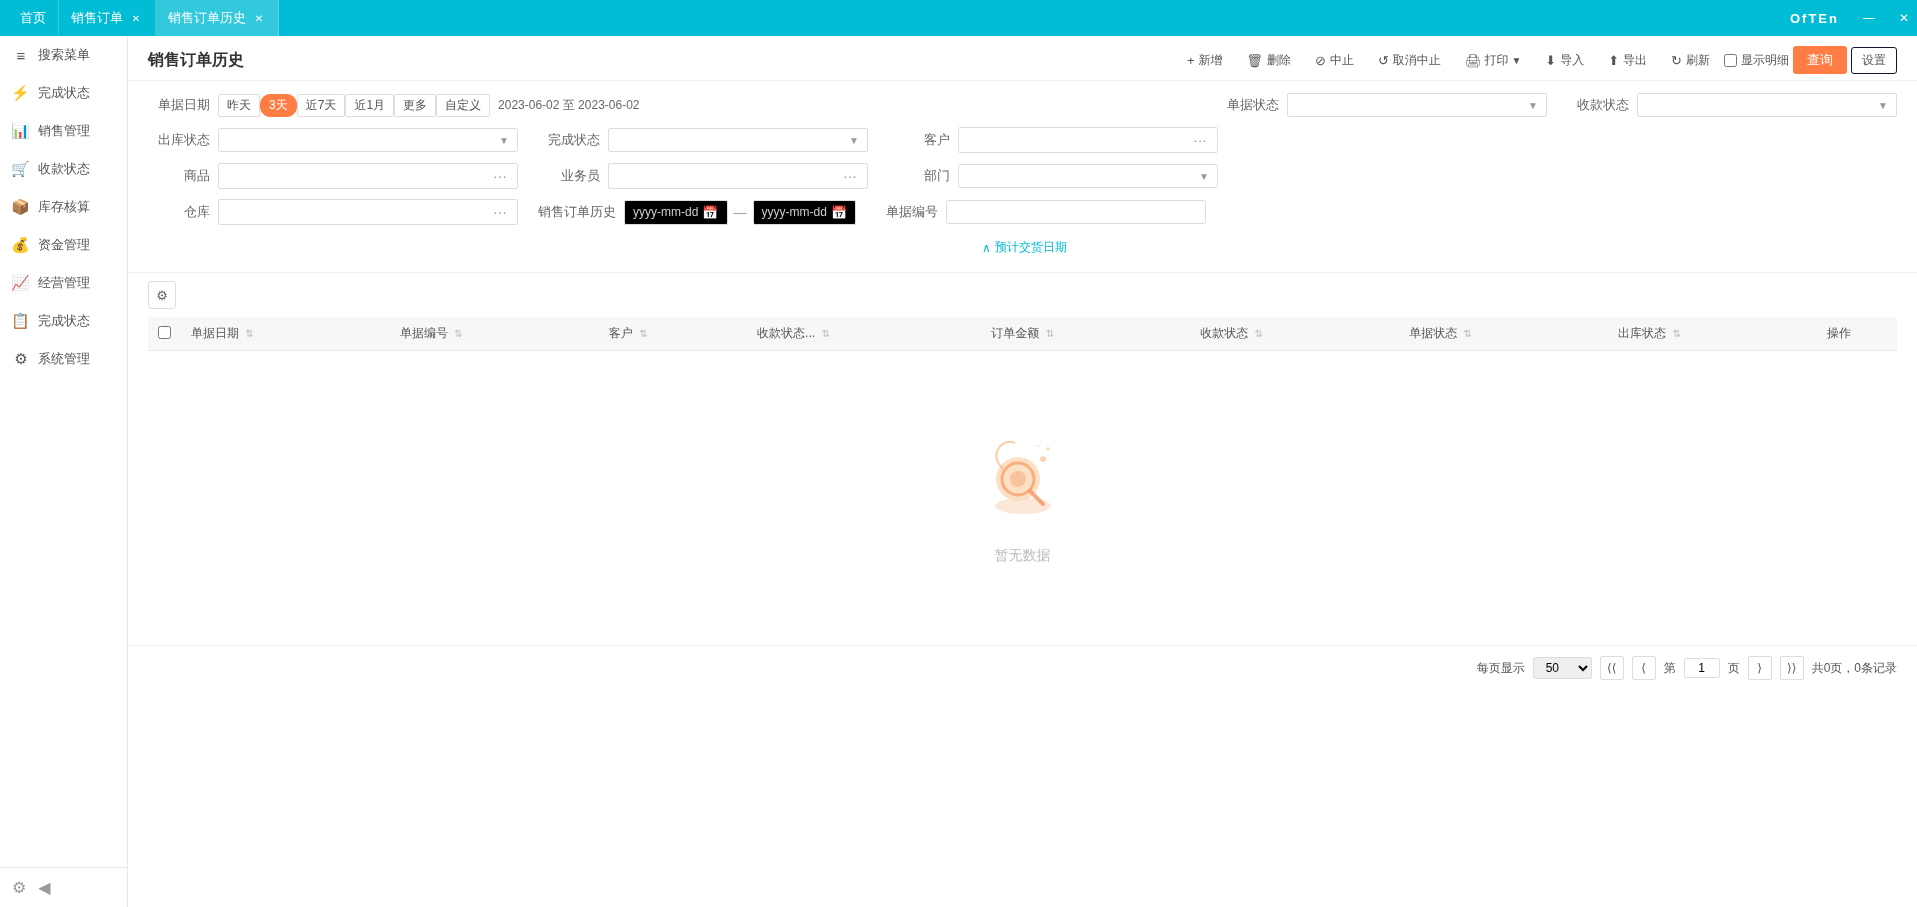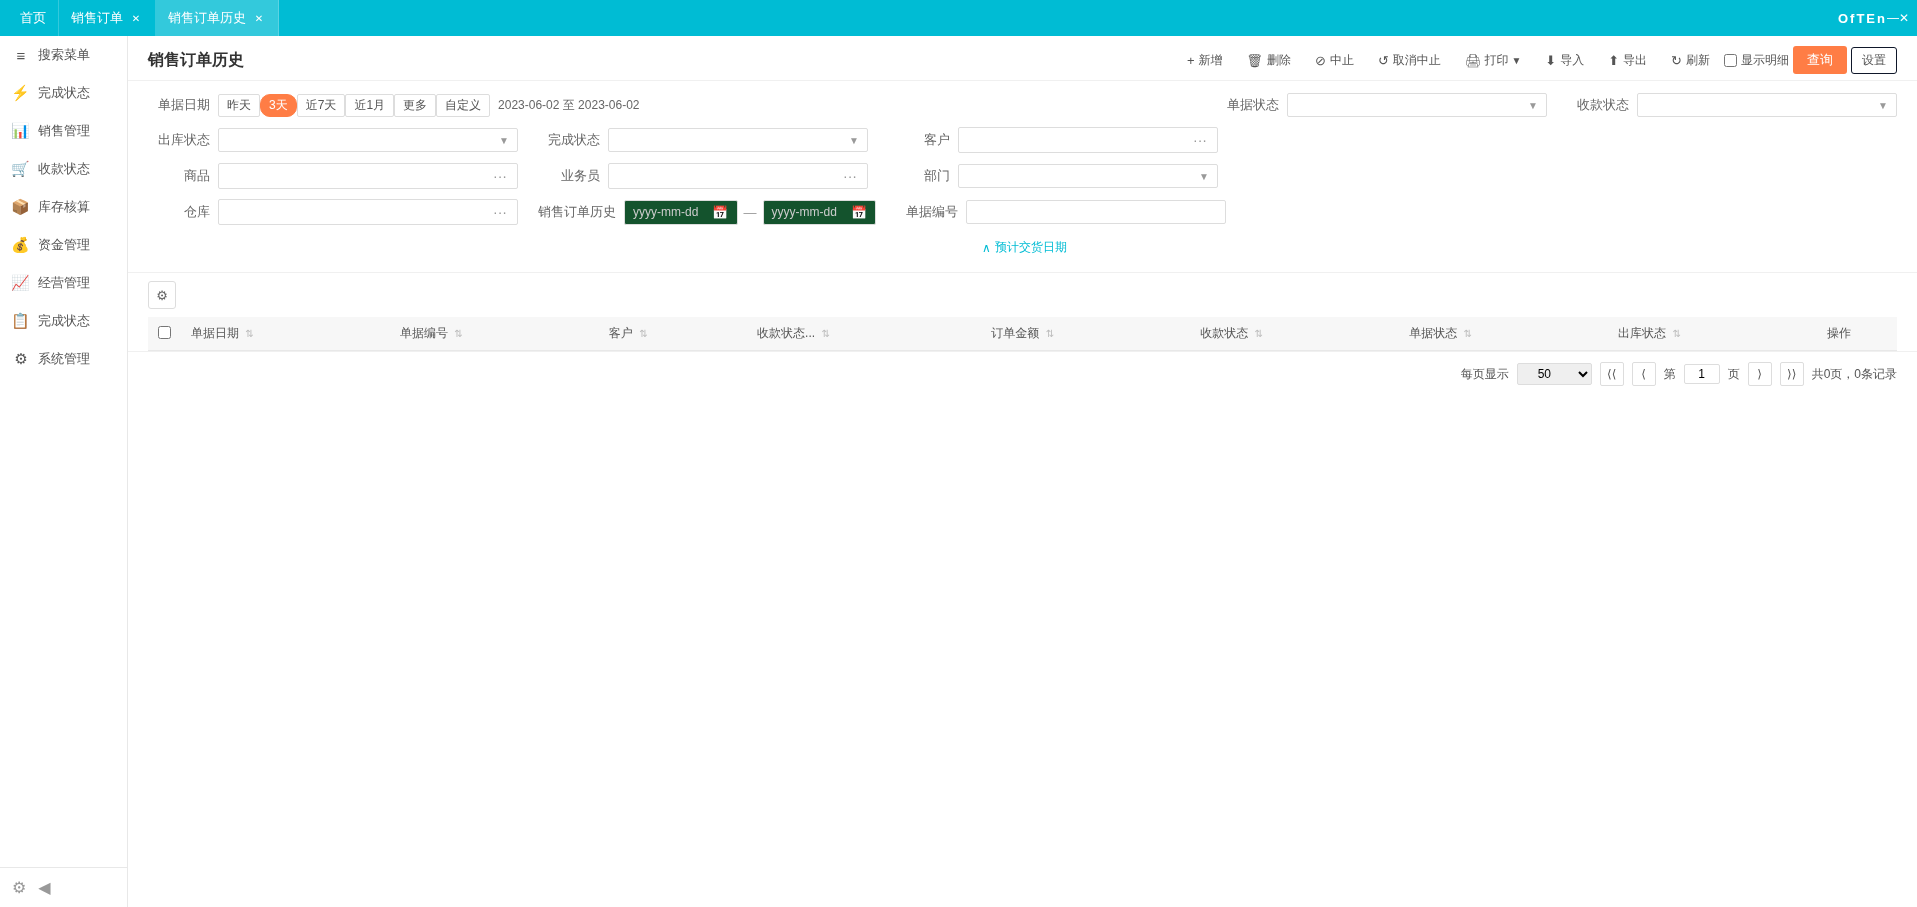--- a/index.html
+++ b/index.html
@@ -3,21 +3,21 @@
   <meta charset="utf-8">
   <style>
     * { margin: 0; padding: 0; box-sizing: border-box; }
     body { font-family: 'Microsoft YaHei', Arial, sans-serif; font-size: 13px; background: #f5f5f5; color: #333; display: flex; flex-direction: column; height: 907px; overflow: hidden; }
 
     
     .top-bar { background: #00bcd4; height: 36px; display: flex; align-items: center; padding: 0 8px; gap: 0; flex-shrink: 0; }
     .tab-item { display: flex; align-items: center; padding: 0 12px; height: 36px; color: #fff; cursor: pointer; font-size: 13px; gap: 6px; border-right: 1px solid rgba(255,255,255,0.2); }
     .tab-item.active { background: rgba(255,255,255,0.2); }
     .tab-close { width: 14px; height: 14px; border-radius: 50%; display: flex; align-items: center; justify-content: center; font-size: 10px; cursor: pointer; }
-    .top-right { margin-left: auto; display: flex; align-items: center; gap: 0; color: #fff; font-size: 12px; }
+    .top-right { margin-left: auto; display: flex; align-items: center; gap: 24px; color: #fff; font-size: 12px; }
     .brand-text { color: #fff; font-size: 13px; font-weight: bold; letter-spacing: 2px; }
 
     
     .main-layout { display: flex; flex: 1; overflow: hidden; }
 
     
     .sidebar { width: 128px; background: #fff; border-right: 1px solid #e8e8e8; display: flex; flex-direction: column; flex-shrink: 0; }
     .sidebar-item { display: flex; align-items: center; padding: 10px 12px; cursor: pointer; gap: 8px; color: #555; font-size: 13px; }
     .sidebar-icon { width: 18px; height: 18px; display: flex; align-items: center; justify-content: center; font-size: 15px; flex-shrink: 0; }
     .sidebar-bottom { margin-top: auto; display: flex; padding: 10px 12px; gap: 12px; border-top: 1px solid #e8e8e8; }
@@ -41,21 +41,21 @@
     .filter-label { color: #666; font-size: 13px; min-width: 70px; text-align: right; padding-right: 8px; flex-shrink: 0; }
     .filter-date-group { display: flex; align-items: center; }
     .date-btn { padding: 2px 8px; font-size: 12px; cursor: pointer; color: #555; border: 1px solid #ddd; border-radius: 2px; background: #fff; }
     .date-btn.active { background: #ff7d45; color: #fff; border-color: #ff7d45; border-radius: 10px; }
     .date-range { font-size: 12px; color: #666; margin-left: 8px; }
     .filter-input { flex: 1; border: 1px solid #ddd; border-radius: 2px; padding: 4px 8px; font-size: 12px; color: #333; background: #fff; outline: none; }
     .filter-select { display: flex; align-items: center; border: 1px solid #ddd; border-radius: 2px; padding: 4px 8px; font-size: 12px; color: #333; background: #fff; cursor: pointer; min-width: 140px; }
     .filter-select .arrow { margin-left: auto; color: #999; font-size: 10px; }
     .filter-dots { color: #999; cursor: pointer; font-size: 14px; padding: 0 4px; }
     .date-picker-group { display: flex; align-items: center; gap: 6px; }
-    .date-picker { border: 1px solid #ddd; border-radius: 2px; padding: 4px 8px; font-size: 12px; color: #999; background: #14532d; min-width: 100px; display: flex; align-items: center; gap: 14px; cursor: pointer; }
+    .date-picker { border: 1px solid #ddd; border-radius: 2px; padding: 4px 8px; font-size: 12px; color: #999; background: #000000; min-width: 100px; display: flex; align-items: center; gap: 4px; cursor: pointer; }
     .date-cal-icon { color: #f90; font-size: 13px; }
     .date-separator { color: #999; }
     .collapse-bar { display: flex; align-items: center; justify-content: center; padding: 4px; color: #00bcd4; font-size: 12px; cursor: pointer; }
     .collapse-bar span { margin-left: 4px; }
 
     
     .table-wrapper { padding: 0 20px; }
     .table-toolbar { display: flex; align-items: center; padding: 8px 0; }
     .table-settings { width: 28px; height: 28px; border: 1px solid #ddd; border-radius: 3px; display: flex; align-items: center; justify-content: center; cursor: pointer; color: #666; margin-right: 8px; }
     .data-table { width: 100%; border-collapse: collapse; font-size: 12px; }
@@ -64,21 +64,21 @@
     .th-check { width: 30px; }
     .th-ops { width: 80px; text-align: center; }
 
     
     .empty-state { display: flex; flex-direction: column; align-items: center; justify-content: center; padding: 80px 20px; color: #ccc; }
     .empty-icon { width: 100px; height: 100px; margin-bottom: 16px; }
     .empty-text { font-size: 14px; color: #bbb; }
 
     
     .pagination { display: flex; align-items: center; justify-content: flex-end; padding: 10px 20px; border-top: 1px solid #f0f0f0; gap: 8px; font-size: 12px; color: #555; }
-    .page-size-select { border: 1px solid #ddd; padding: 2px 16px; font-size: 12px; border-radius: 2px; }
+    .page-size-select { border: 1px solid #ddd; padding: 2px 8px; font-size: 12px; border-radius: 2px; }
     .page-btn { width: 24px; height: 24px; border: 1px solid #ddd; background: #fff; border-radius: 2px; cursor: pointer; display: flex; align-items: center; justify-content: center; font-size: 12px; color: #555; }
     .page-input { width: 36px; border: 1px solid #ddd; padding: 2px 4px; text-align: center; font-size: 12px; border-radius: 2px; }
     .display-checkbox { display: flex; align-items: center; gap: 4px; font-size: 12px; color: #555; cursor: pointer; }
     .display-checkbox input { cursor: pointer; }
   </style>
 </head>
 <body>
 
 <div class="top-bar">
   <div class="tab-item">
@@ -348,20 +348,36 @@
             </th>
             <th class="th-ops">
               <span>操作</span>
             </th>
           </tr>
         </thead>
         <tbody id="table-body">
         </tbody>
       </table>
 
+      <div class="empty-state">
+        <div class="empty-icon">
+          <svg viewBox="0 0 100 100" width="100" height="100">
+            <ellipse cx="50" cy="75" rx="28" ry="8" fill="#f5c5a0" opacity="0.4"></ellipse>
+            <circle cx="45" cy="48" r="22" fill="#fad8b8" opacity="0.8"></circle>
+            <circle cx="45" cy="48" r="16" fill="none" stroke="#f59a60" stroke-width="3" opacity="0.7"></circle>
+            <line x1="57" y1="60" x2="70" y2="73" stroke="#f59a60" stroke-width="4" stroke-linecap="round" opacity="0.8"></line>
+            <circle cx="45" cy="48" r="8" fill="#f59a60" opacity="0.4"></circle>
+            <path d="M30 38 Q20 28 25 18 Q32 8 42 12" fill="none" stroke="#f0b070" stroke-width="2" opacity="0.6"></path>
+            <circle cx="70" cy="28" r="3" fill="#f0b070" opacity="0.5"></circle>
+            <circle cx="75" cy="18" r="2" fill="#f0b070" opacity="0.4"></circle>
+            <circle cx="65" cy="15" r="1.5" fill="#f0b070" opacity="0.3"></circle>
+          </svg>
+        </div>
+        <span class="empty-text">暂无数据</span>
+      </div>
     </div>
 
     <div class="pagination">
       <span>每页显示</span>
       <select class="page-size-select">
         <option>50</option>
         <option>10</option>
         <option>20</option>
         <option>100</option>
       </select>

